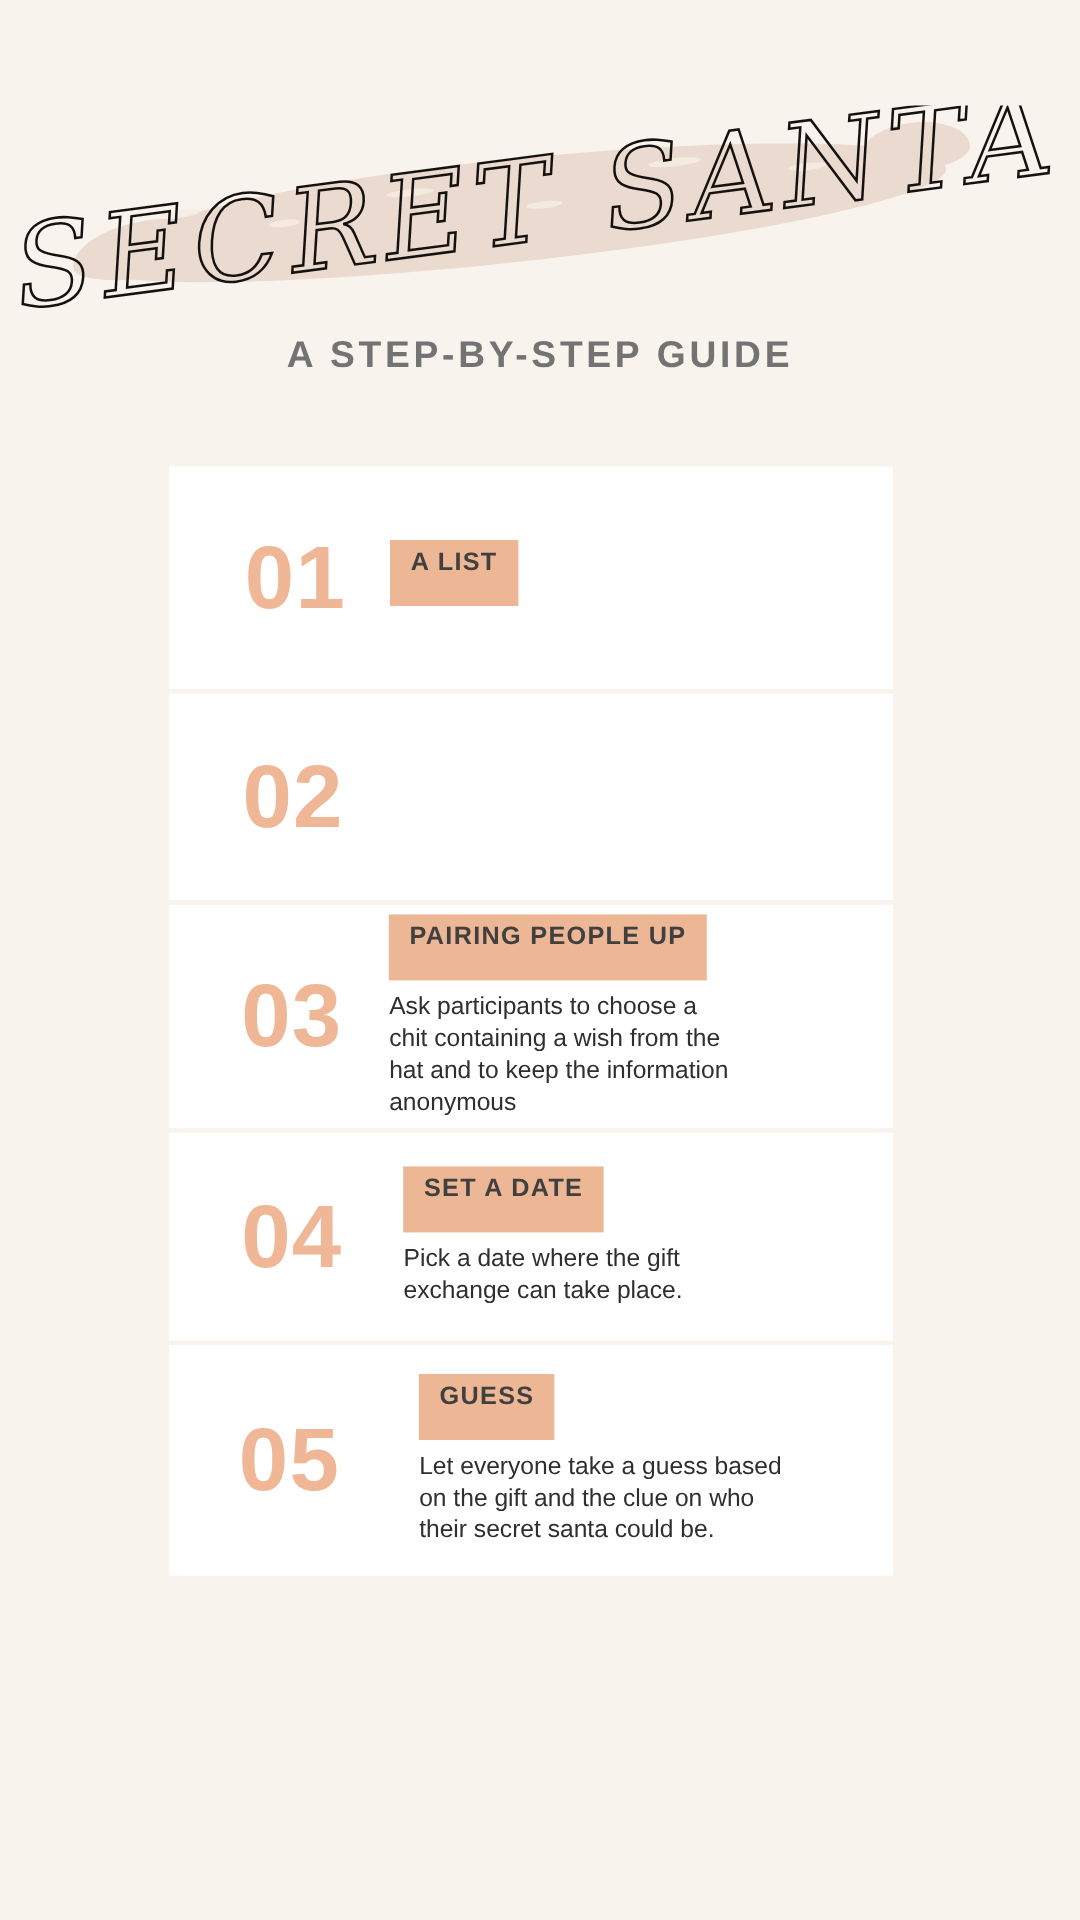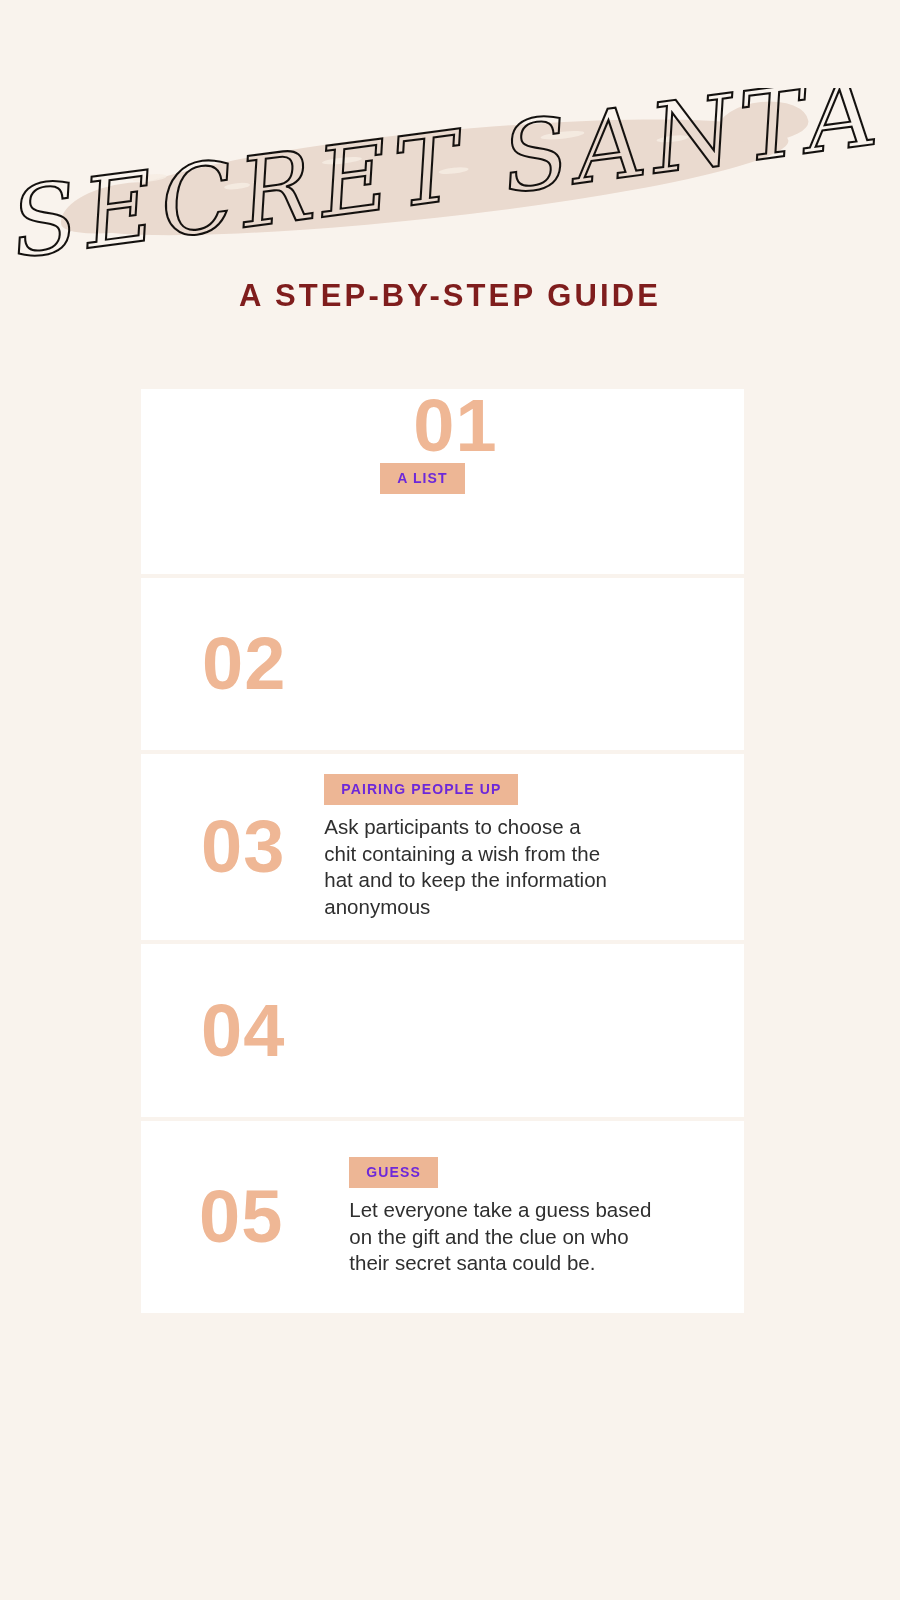--- a/index.html
+++ b/index.html
@@ -91,21 +91,21 @@
   .subtitle {
     position: absolute;
     left: 0;
     top: 278px;
     width: 900px;
     text-align: center;
     font-family: "Liberation Sans", sans-serif;
     font-size: 31px;
     font-weight: bold;
     letter-spacing: 3.1px;
-    color: #7f1d1d;
+    color: #737373;
   }
 
   
   .steps {
     position: absolute;
     left: 141px;
     top: 389px;
     width: 603px;
   }
 
@@ -130,39 +130,39 @@
   }
 
   .step-body {
     flex: 1 1 auto;
     box-sizing: border-box;
   }
 
   .step-label {
     display: inline-block;
     background: #edb695;
-    color: #6d28d9;
+    color: #404040;
     font-family: "Liberation Sans", sans-serif;
     font-weight: bold;
-    font-size: 14px;
+    font-size: 21px;
     letter-spacing: 1.1px;
-    padding: 7px 17px 8px 17px;
+    padding: 7px 17px 24px 17px;
     margin-bottom: 9px;
   }
 
   .step-text {
     font-family: "Liberation Sans", sans-serif;
     font-size: 20.5px;
     line-height: 26.5px;
     color: #2f2f2f;
     white-space: pre-line;
   }
 
   
-  .card-01 { height: 185px; padding: 0 0 0 0; flex-direction: column; }
+  .card-01 { height: 185px; padding: 0 0 0 0; }
   .card-01 .step-number { margin-left: 63px; margin-right: 37px; }
   .card-01 .step-body { padding-right: 40px; }
 
   .card-02 { height: 172px; gap: 28px; }
   .card-02 .step-number { margin-left: 61px; margin-right: 42px; }
   .card-02 .step-body { padding-right: 40px; }
 
   .card-03 { height: 186px; }
   .card-03 .step-number { margin-left: 60px; margin-right: 39px; }
   .card-03 .step-body { padding-right: 28px; }
@@ -217,20 +217,25 @@
       <div class="step-label">PAIRING PEOPLE UP</div>
       <div class="step-text">Ask participants to choose a
 chit containing a wish from the
 hat and to keep the information
 anonymous</div>
     </div>
   </div>
 
   <div class="step-card card-04">
     <div class="step-number">04</div>
+    <div class="step-body">
+      <div class="step-label">SET A DATE</div>
+      <div class="step-text">Pick a date where the gift
+exchange can take place.</div>
+    </div>
   </div>
 
   <div class="step-card card-05">
     <div class="step-number">05</div>
     <div class="step-body">
       <div class="step-label">GUESS</div>
       <div class="step-text"> Let everyone take a guess based
 on the gift and the clue on who
 their secret santa could be.</div>
     </div>

